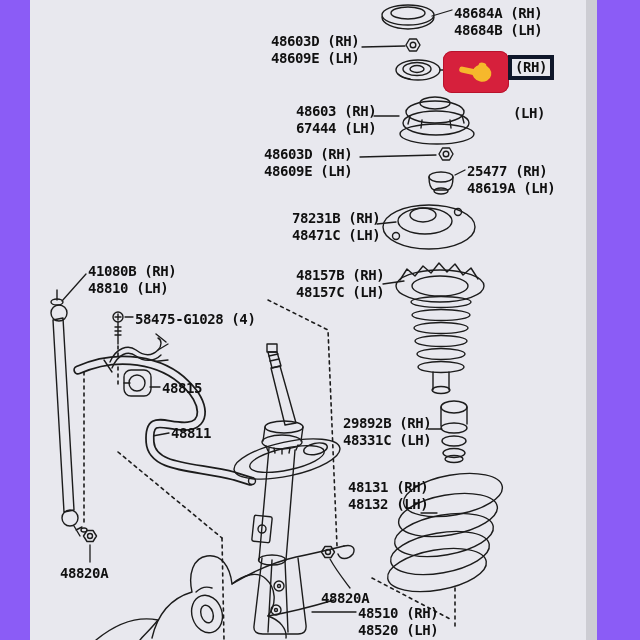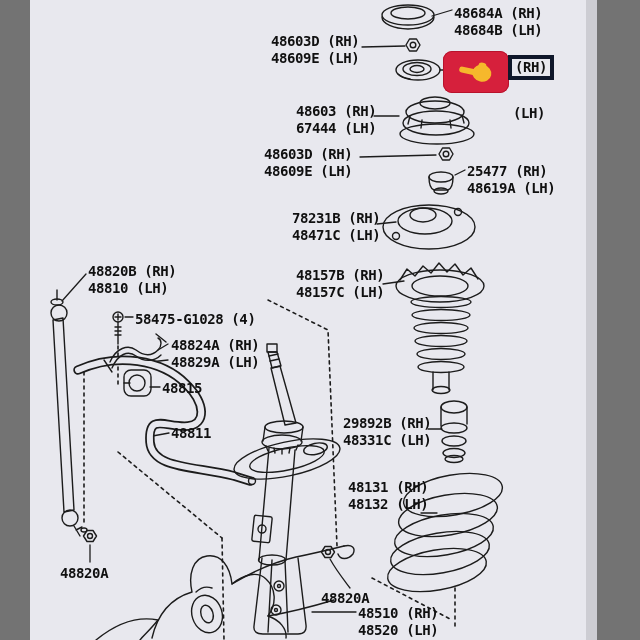--- a/index.html
+++ b/index.html
@@ -1,16 +1,16 @@
 <!DOCTYPE html>
 <html><head>
 <meta charset="utf-8">
 <style>
   html,body{margin:0;padding:0;background:#ffffff;}
-  .stage{position:relative;width:640px;height:640px;overflow:hidden;background:#737373;
+  .stage{position:relative;width:640px;height:640px;overflow:hidden;background:#8b5cf6;
          font-family:"DejaVu Sans Mono",monospace;}
   .panel{position:absolute;left:30px;top:0;width:556px;height:640px;background:#e8e8ee;}
   .band{position:absolute;left:586px;top:0;width:11px;height:640px;background:#cdcdd3;}
   .art{position:absolute;left:0;top:0;width:640px;height:640px;}
   .lbl{position:absolute;font-weight:bold;font-size:14px;line-height:17px;
        letter-spacing:-0.4px;color:#101010;white-space:pre;}
   .hl-red{position:absolute;left:443px;top:51px;width:66px;height:42px;background:#d6203c;
           border-radius:9px;display:flex;align-items:center;justify-content:center;
           box-shadow:0 0 0 1px #b8122c inset;}
   .hl-rh{position:absolute;left:508px;top:55px;border:4px solid #0f172a;padding:0 3px;
@@ -226,25 +226,23 @@
   <div class="lbl" style="left:296px;top:103px">48603 (RH)
 67444 (LH)</div>
   <div class="lbl" style="left:264px;top:146px">48603D (RH)
 48609E (LH)</div>
   <div class="lbl" style="left:467px;top:163px">25477 (RH)
 48619A (LH)</div>
   <div class="lbl" style="left:292px;top:210px">78231B (RH)
 48471C (LH)</div>
   <div class="lbl" style="left:296px;top:267px">48157B (RH)
 48157C (LH)</div>
-  <div class="lbl" style="left:88px;top:263px">48820B (RH)
+  <div class="lbl" style="left:88px;top:263px">41080B (RH)
 48810 (LH)</div>
   <div class="lbl" style="left:135px;top:311px">58475-G1028 (4)</div>
-  <div class="lbl" style="left:171px;top:337px">48824A (RH)
-48829A (LH)</div>
   <div class="lbl" style="left:162px;top:380px">48815</div>
   <div class="lbl" style="left:171px;top:425px">48811</div>
   <div class="lbl" style="left:343px;top:415px">29892B (RH)
 48331C (LH)</div>
   <div class="lbl" style="left:348px;top:479px">48131 (RH)
 48132 (LH)</div>
   <div class="lbl" style="left:60px;top:565px">48820A</div>
   <div class="lbl" style="left:321px;top:590px">48820A</div>
   <div class="lbl" style="left:358px;top:605px">48510 (RH)
 48520 (LH)</div>

